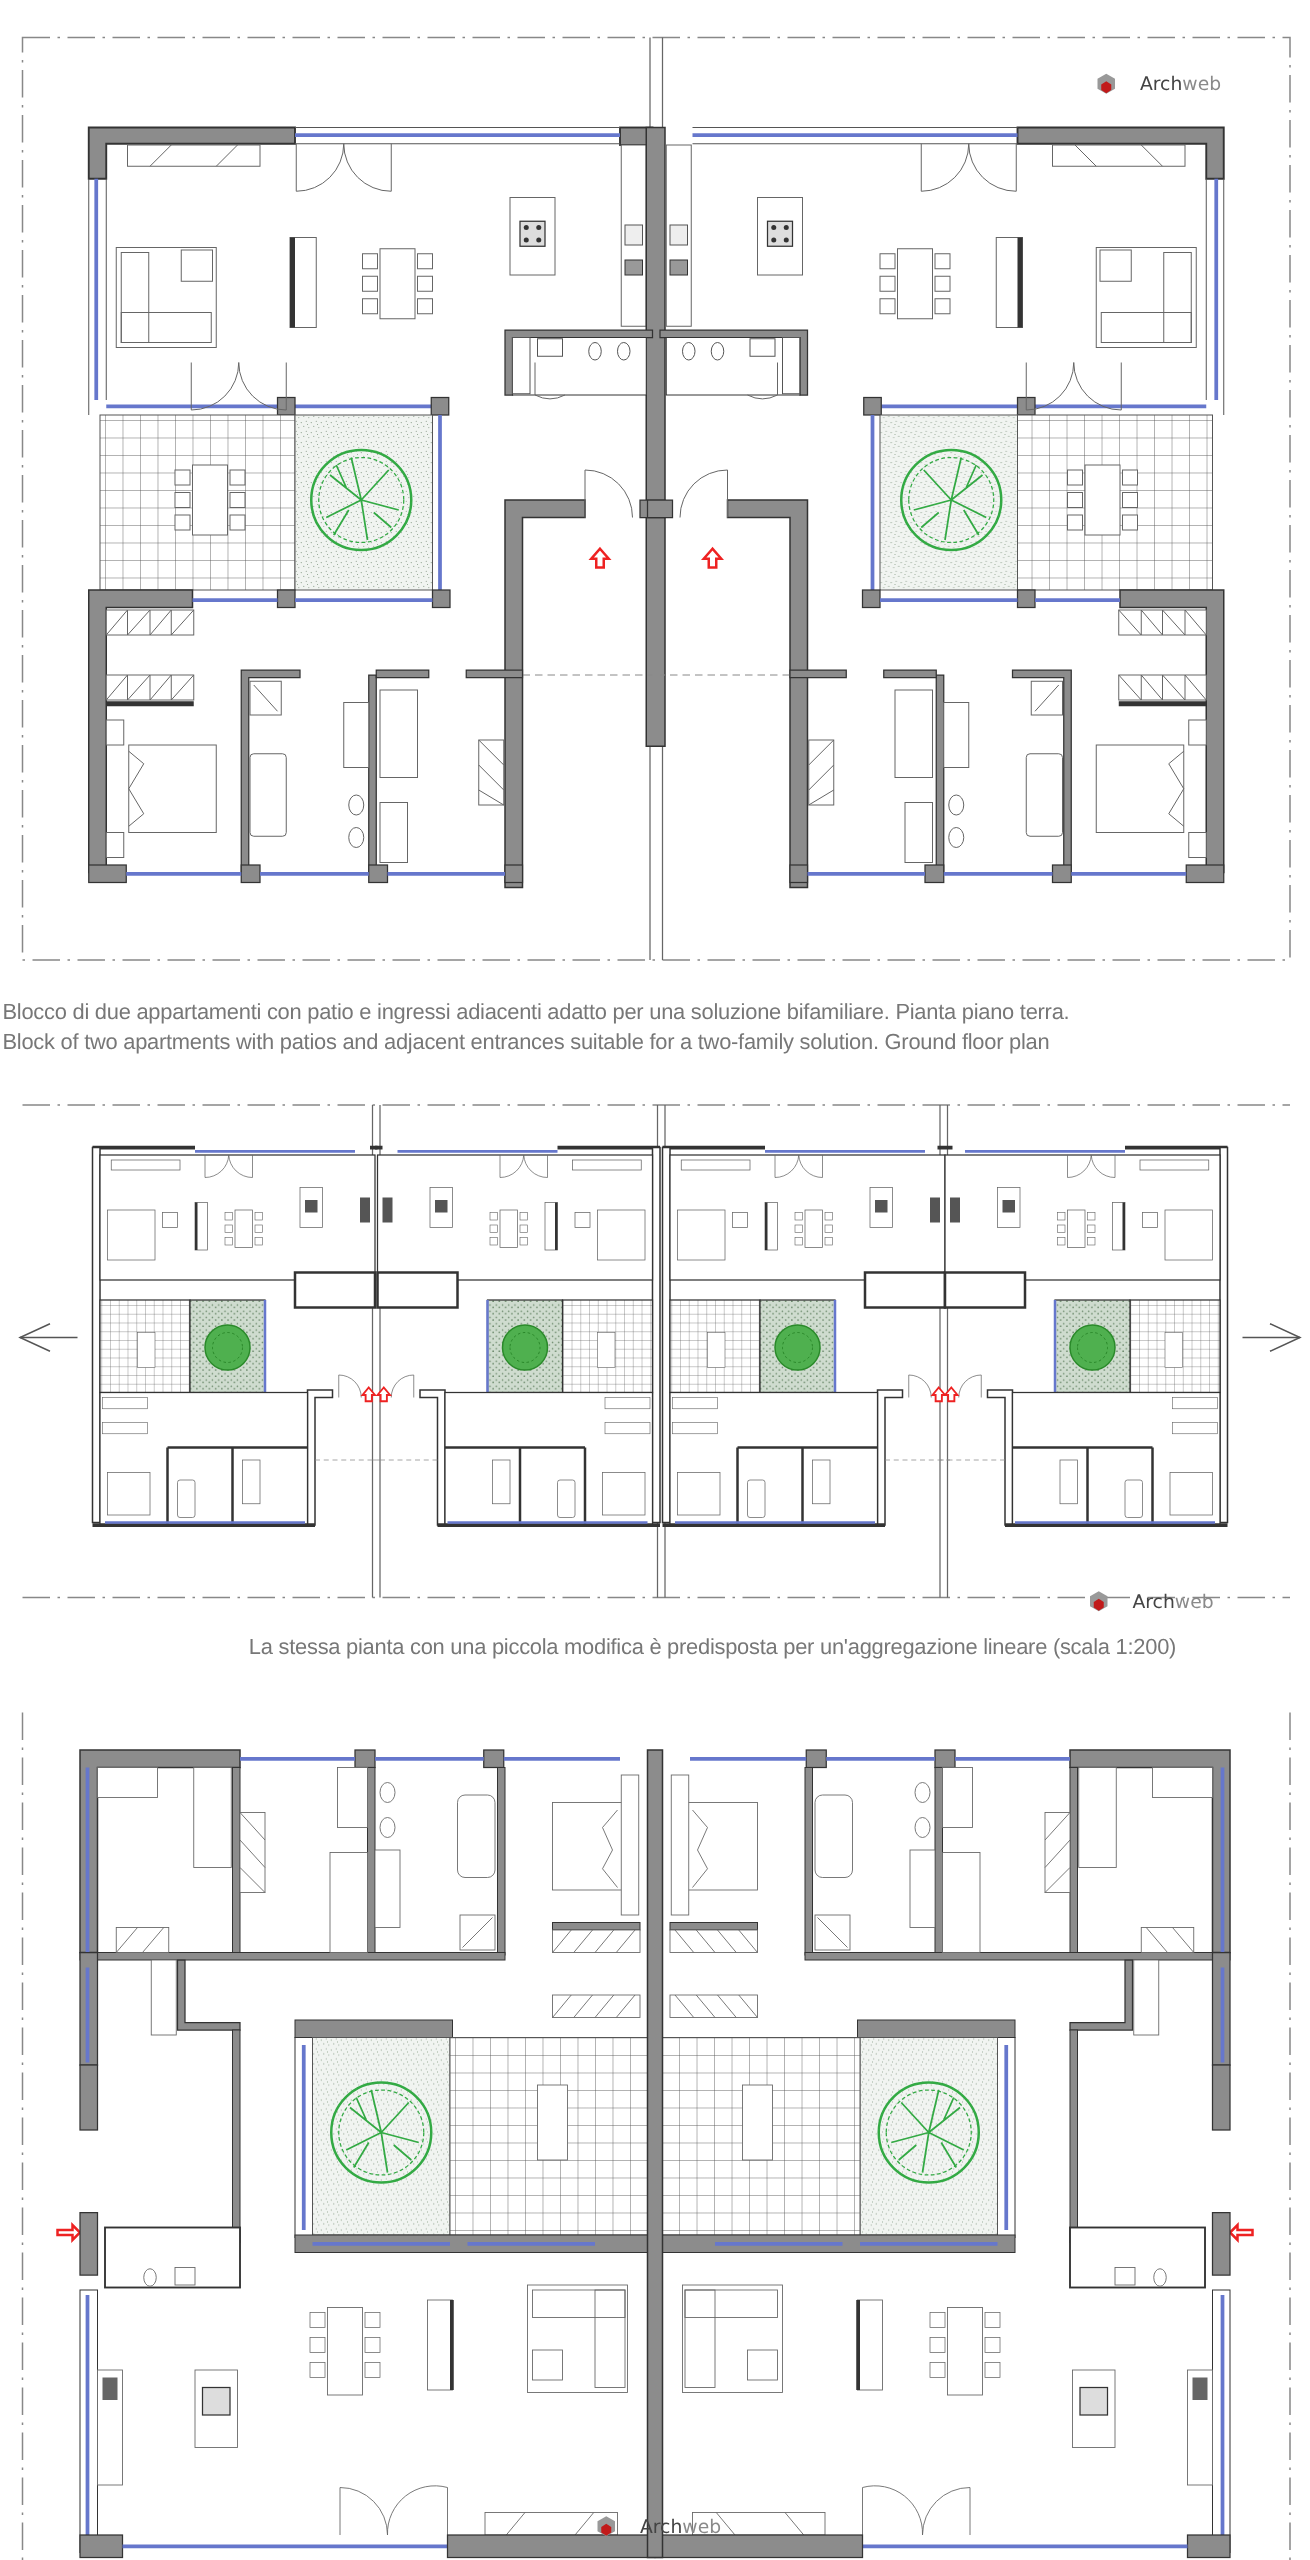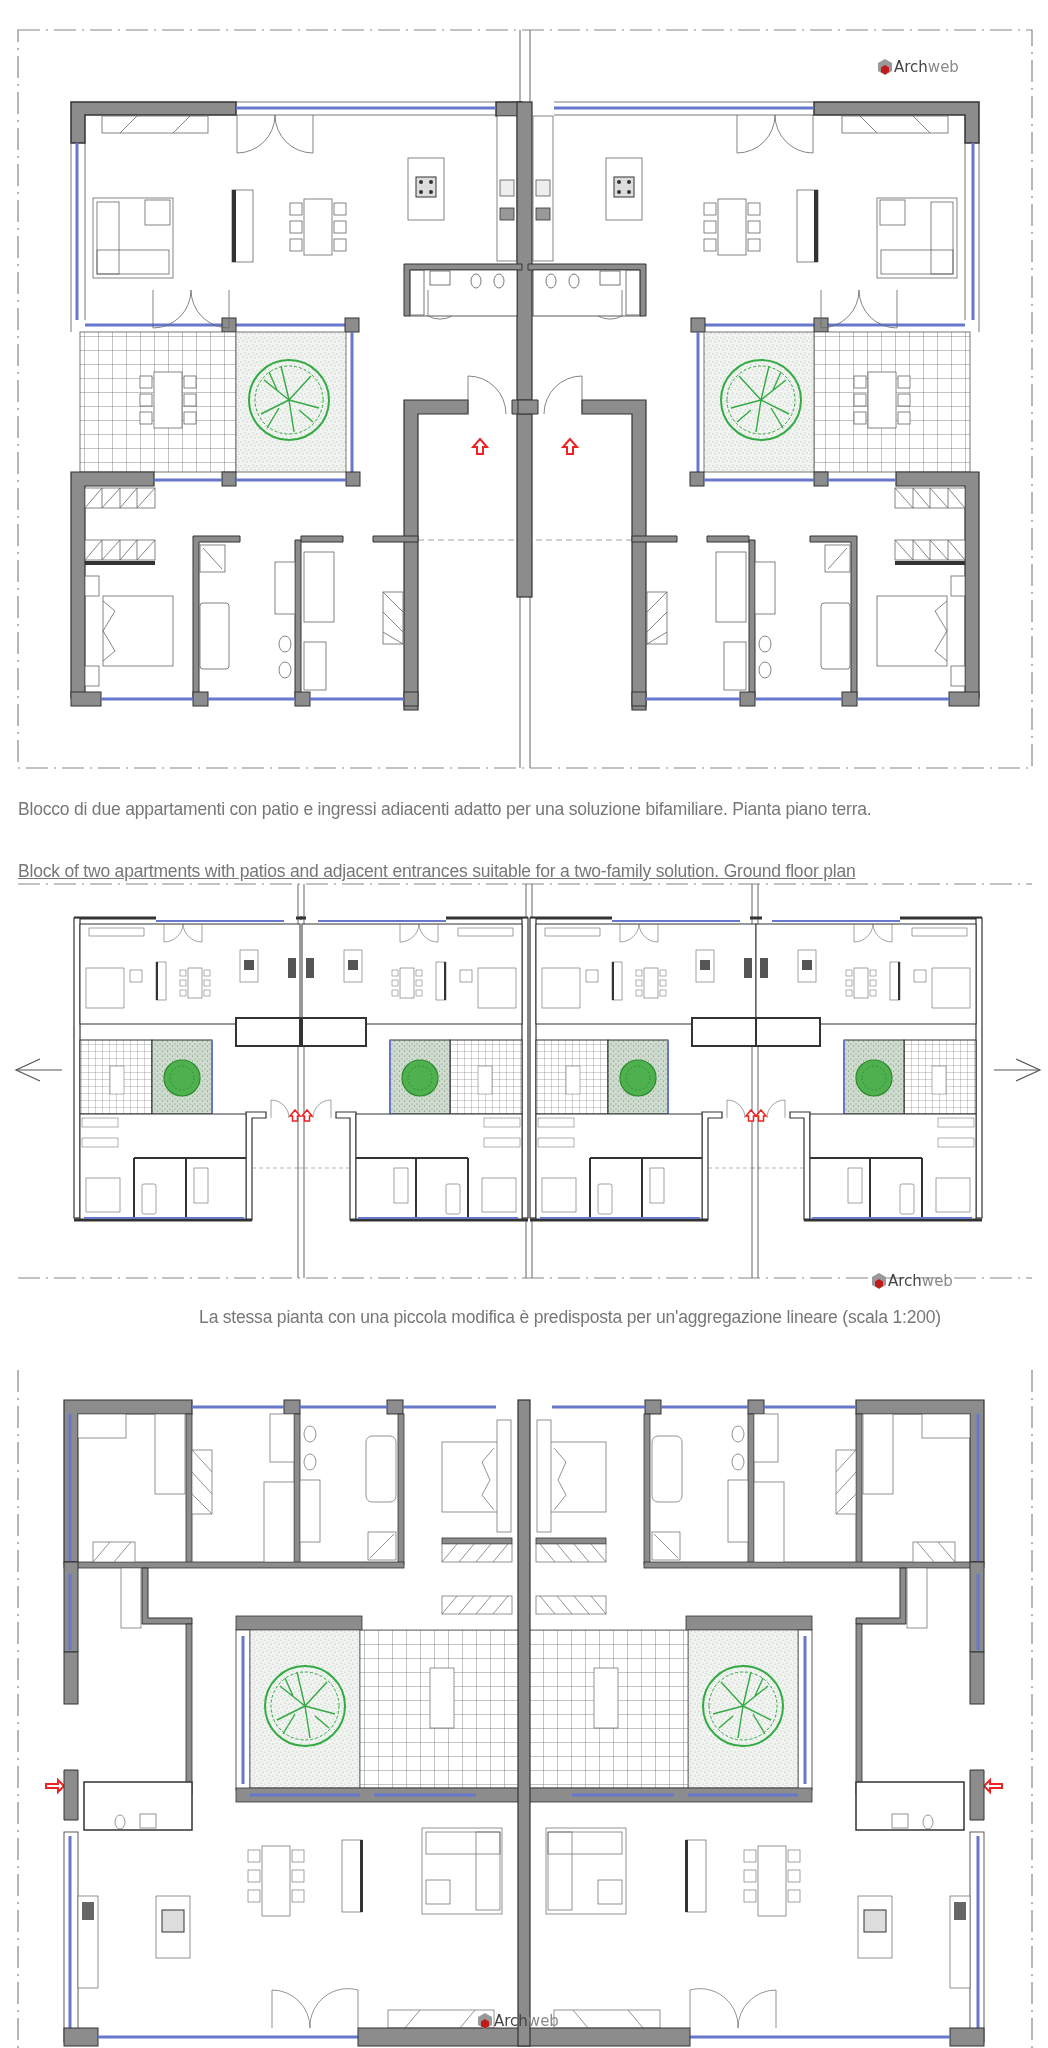--- a/index.html
+++ b/index.html
@@ -1,22 +1,22 @@
 <!DOCTYPE html>
 <html><head>
 <meta charset="utf-8">
 <style>
   html, body { margin: 0; padding: 0; background: #ffffff; }
   body { width: 1048px; height: 2048px; position: relative; overflow: hidden; font-family: "Liberation Sans", sans-serif; }
   .sheet { position: absolute; left: 0; top: 0; width: 1048px; height: 2048px; }
   svg.plan { position: absolute; left: 0; }
   .caption { position: absolute; left: 0; width: 1048px; color: #777777; font-family: "Liberation Sans", sans-serif; font-size: 17.5px; line-height: 24px; letter-spacing: -0.2px; }
-  .caption.left { padding-left: 18px; box-sizing: border-box; text-align: left; }
+  .caption.left { padding-left: 2px; box-sizing: border-box; text-align: left; }
   .caption.center { text-align: center; margin-left: 46px; }
-  .logo { position: absolute; display: flex; align-items: center; gap: 0; font-family: "DejaVu Sans", sans-serif; font-size: 15px; }
+  .logo { position: absolute; display: flex; align-items: center; gap: 18px; font-family: "DejaVu Sans", sans-serif; font-size: 15px; }
   .logo .arch { color: #444444; }
   .logo .web { color: #8a8a8a; }
   .logo svg { display: block; }
 </style>
 </head>
 <body>
 
 <div class="sheet">
 
   <svg class="plan" style="top:0" width="1048" height="780" viewBox="0 0 1048 780">
@@ -258,21 +258,21 @@
 
   <div class="logo" style="left:876px; top:58px;">
     <svg width="18" height="18" viewBox="0 0 18 18">
       <path d="M9 1 L16 5 L16 13 L9 17 L2 13 L2 5 Z" fill="#999"></path>
       <path d="M9 7 L13 9.5 L13 14 L9 16.5 L5 14 L5 9.5 Z" fill="#c11a1a"></path>
     </svg>
     <span><span class="arch">Arch</span><span class="web">web</span></span>
   </div>
 
   <div class="caption left" style="top:797px;">Blocco di due appartamenti con patio e ingressi adiacenti adatto per una soluzione bifamiliare. Pianta piano terra.</div>
-  <div class="caption left" style="top:859px;text-decoration:underline;">Block of two apartments with patios and adjacent entrances suitable for a two-family solution. Ground floor plan</div>
+  <div class="caption left" style="top:821px;">Block of two apartments with patios and adjacent entrances suitable for a two-family solution. Ground floor plan</div>
 
   <svg class="plan" style="top:870px" width="1048" height="420" viewBox="0 0 1048 420">
     <defs>
       <g id="unit2">
 
         <path d="M0 0 L82 0 M226 0 L232 0" stroke="#333" stroke-width="3" fill="none"></path>
         <line x1="82" y1="3" x2="210" y2="3" stroke="#6677cc" stroke-width="2.2"></line>
         <rect x="0" y="0" width="6" height="300" fill="#fff" stroke="#333" stroke-width="1.2"></rect>
         <rect x="6" y="6" width="220" height="100" fill="#fff" stroke="#333" stroke-width="1"></rect>
         <rect x="15" y="10" width="55" height="8" fill="none" stroke="#666" stroke-width="0.6"></rect>

